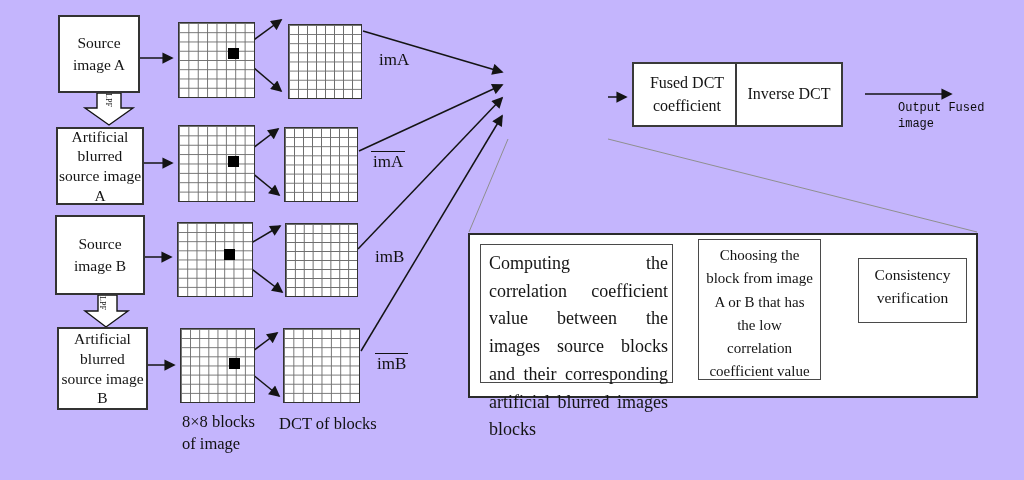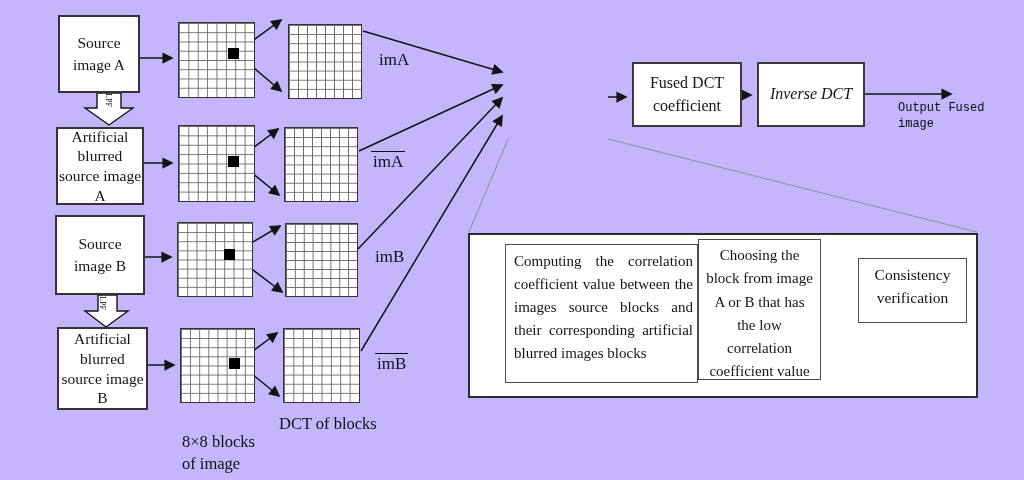--- a/index.html
+++ b/index.html
@@ -28,22 +28,22 @@
   .output-label{
     position:absolute;font-family:Liberation Mono, monospace;font-size:12px;
     white-space:pre-line;line-height:1.33;color:#0b0b0b;
   }
   .detail-outer{position:absolute;background:#fff;border:2px solid #2b2b2b;box-sizing:border-box;}
   .detail-box{
     position:absolute;background:#fff;border:1.6px solid #4a4a4a;box-sizing:border-box;
     display:flex;align-items:flex-start;justify-content:center;
   }
   .p-justify{
-    text-align:justify;font-size:15px;line-height:1.54;padding:5px 4px 5px 8px;
-    align-items:flex-start;justify-content:flex-start;display:block;margin-left:25px;
+    text-align:justify;font-size:18px;line-height:1.54;padding:5px 4px 5px 8px;
+    align-items:flex-start;justify-content:flex-start;display:block;
   }
   .p-center{text-align:center;font-size:15px;line-height:1.55;padding:4px 6px;}
   .p-consist{text-align:center;font-size:15.5px;line-height:1.5;padding:4px 10px;}
   .src-box{font-size:15.5px;line-height:1.45;}
   .blur-box{font-size:15.5px;line-height:1.27;text-align:center;}
   .fusion-box{font-size:17px;line-height:1.65;}
   .chain-box{font-size:16px;line-height:1.4;border-width:2px;border-color:#3a3a3a;}
 </style>
 </head>
 <body>
@@ -148,29 +148,29 @@
   <div class="imlabel" style="left:371px;top:151px;">
     <span class="ovl">imA</span>
   </div>
   <div class="imlabel" style="left:375px;top:247px;">
     <span>imB</span>
   </div>
   <div class="imlabel" style="left:375px;top:353px;">
     <span class="ovl">imB</span>
   </div>
 
-  <div class="caption" style="left:182px;top:431px;">8×8 blocks
+  <div class="caption" style="left:182px;top:411px;">8×8 blocks
 of image</div>
   <div class="caption" style="left:279px;top:413px;">DCT of blocks</div>
 
   <div class="node chain-box" style="left:632px;top:62px;width:110px;height:65px;">
     <span class="lbl">Fused DCT
 coefficient</span>
   </div>
-  <div class="node chain-box" style="left:757px;top:62px;width:108px;height:65px;font-style:italic;">
+  <div class="node chain-box" style="left:735px;top:62px;width:108px;height:65px;">
     <span class="lbl">Inverse DCT</span>
   </div>
   <div class="output-label" style="left:898px;top:101px;">Output Fused
 image</div>
 
   <div class="detail-outer" style="left:468px;top:233px;width:510px;height:165px;"></div>
 
   <div class="detail-box p-justify" style="left:480px;top:244px;width:193px;height:139px;">
     <span>Computing the correlation coefficient value between the images source blocks and their corresponding artificial blurred images blocks</span>
   </div>

